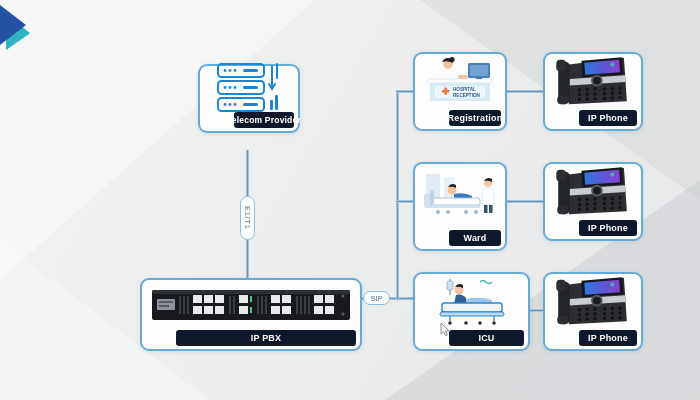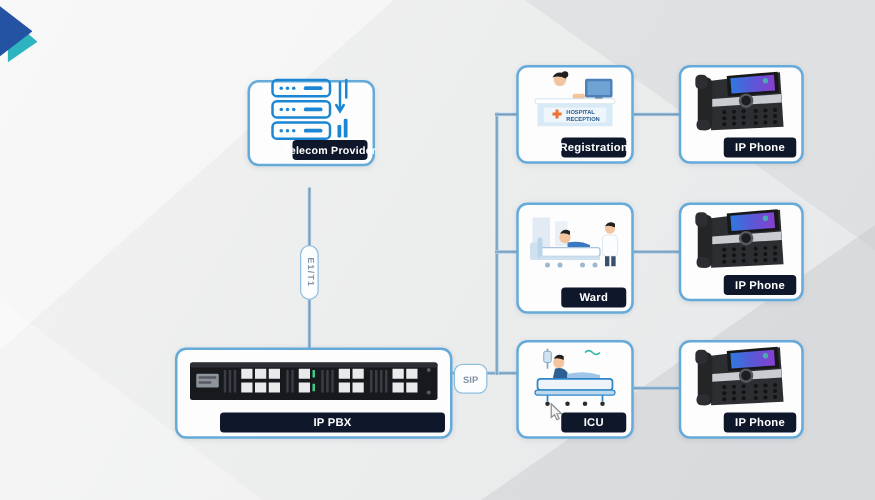--- a/index.html
+++ b/index.html
@@ -26,21 +26,21 @@
           letter-spacing:.2px;white-space:nowrap;margin-left:30px;}
   .banner.sm{font-size:8.5px;}
   .art{position:absolute;left:0;top:0;right:0;bottom:20px;display:flex;align-items:center;justify-content:center;}
 
   .hline{position:absolute;height:3px;background:linear-gradient(to bottom,#c3dcee,#6d96b8,#c3dcee);}
   .vline{position:absolute;width:3px;background:linear-gradient(to right,#c3dcee,#6d96b8,#c3dcee);}
 
   .pill{position:absolute;background:#fbfdfe;border:1px solid #8fc0e0;border-radius:8px;color:#8595a5;
         display:flex;align-items:center;justify-content:center;box-sizing:border-box;font-weight:bold;}
   .pill.v{width:15px;height:44px;font-size:7px;writing-mode:vertical-rl;letter-spacing:1px;}
-  .pill.h{width:27px;height:24px;font-size:7.5px;border-radius:7px;}
+  .pill.h{width:27px;height:14px;font-size:7.5px;border-radius:7px;}
 
   .cursor{position:absolute;width:11px;height:15px;}
 </style>
 </head>
 <body>
 
 <div class="stage">
 
   <div class="facet f1"></div>
   <div class="facet f2"></div>
@@ -265,21 +265,21 @@
 
   <div class="node" style="left:543px;top:162px;width:100px;height:79px;">
     <div class="art">
       <svg width="80" height="58" viewBox="0 0 80 60">
           <use href="#phone-sym"></use>
         </svg>
     </div>
     <div class="banner">IP Phone</div>
   </div>
 
-  <div class="node" style="left:413px;top:272px;width:94px;height:79px;">
+  <div class="node" style="left:413px;top:272px;width:117px;height:79px;">
     <div class="art">
       <svg width="84" height="54" viewBox="0 0 84 54">
         <path d="M20 4 v16" stroke="#8aa8c2" stroke-width="1.4"></path>
         <rect x="17" y="6" width="6" height="9" rx="1.5" fill="#cfe3f2" stroke="#8aa8c2" stroke-width=".8"></rect>
         <path d="M50 7 q3 -3 6 0 q3 3 6 0" stroke="#39b8a8" stroke-width="1.4" fill="none"></path>
         <circle cx="29" cy="15" r="4.5" fill="#f2c5a0"></circle>
         <path d="M25 12 q3 -5 8 -2 l0 3 q-4 -2 -8 -1 Z" fill="#232021"></path>
         <path d="M26 20 q6 -2 10 3 l0 6 l-12 0 Z" fill="#2e5f92"></path>
         <path d="M36 24 q14 -3 26 1 l0 5 l-26 0 Z" fill="#9fc6e8"></path>
         <rect x="12" y="28" width="60" height="9" rx="2.5" fill="#eef4f9" stroke="#2e86c8" stroke-width="1.4"></rect>

